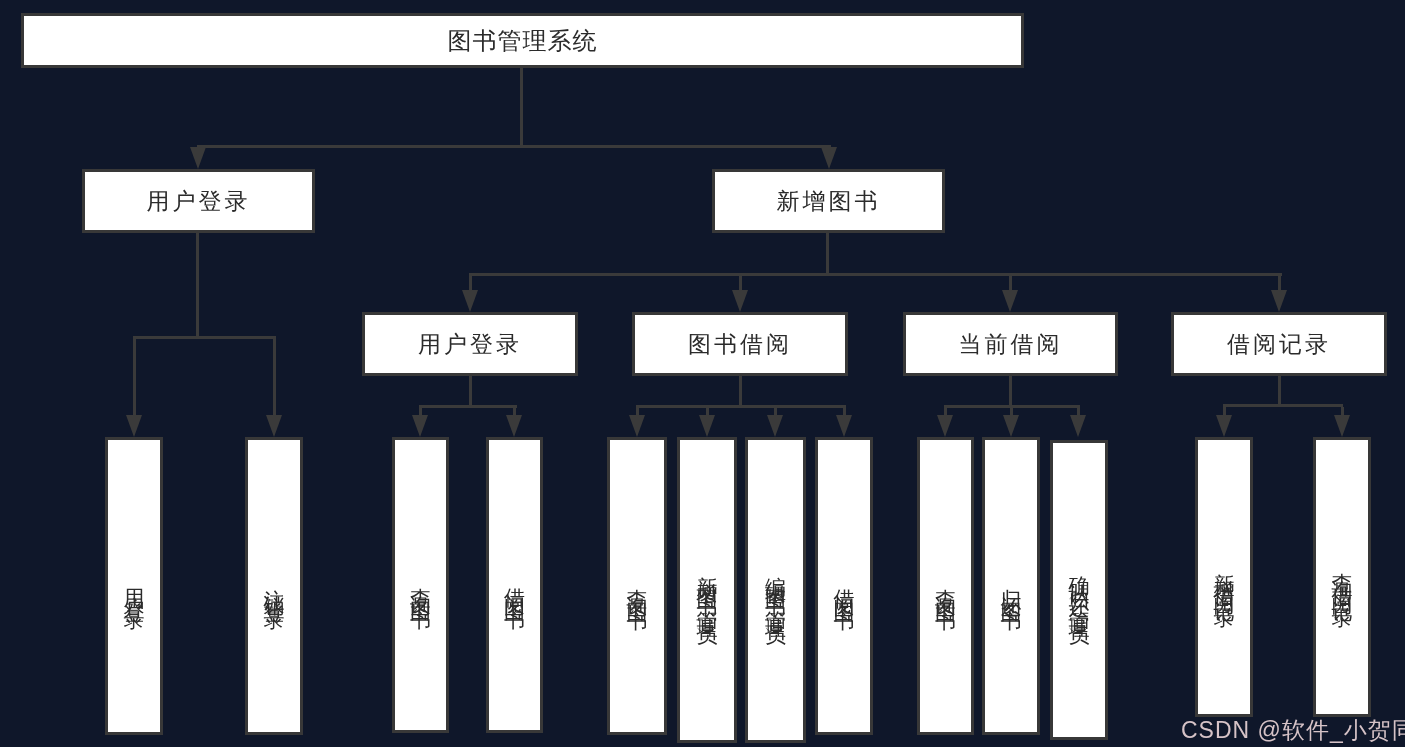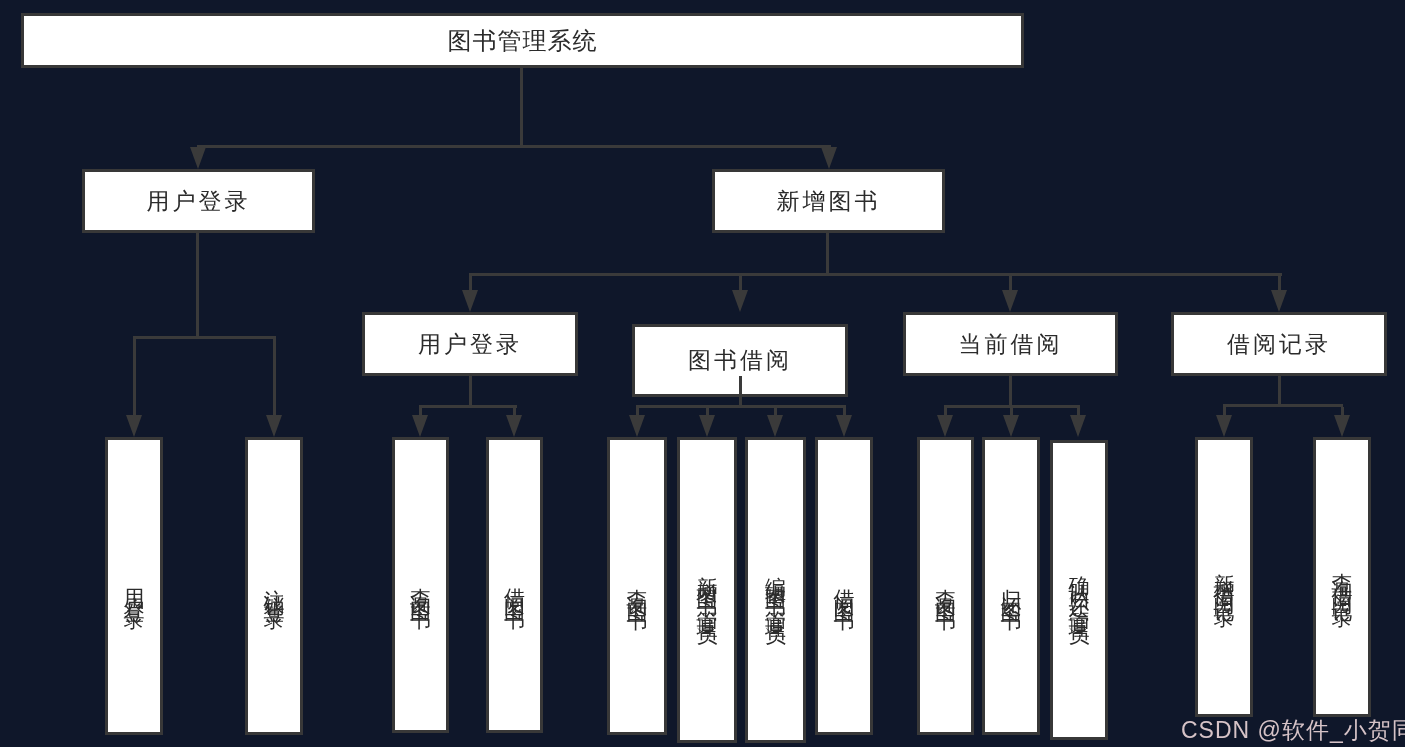--- a/index.html
+++ b/index.html
@@ -73,21 +73,21 @@
   <div class="cline" style="left:469px;top:276px;width:3px;height:18px;"></div>
   <div class="cline" style="left:739px;top:276px;width:3px;height:18px;"></div>
   <div class="cline" style="left:1009px;top:276px;width:3px;height:18px;"></div>
   <div class="cline" style="left:1278px;top:276px;width:3px;height:18px;"></div>
   <div class="arrow" style="left:462px;top:290px;"></div>
   <div class="arrow" style="left:732px;top:290px;"></div>
   <div class="arrow" style="left:1002px;top:290px;"></div>
   <div class="arrow" style="left:1271px;top:290px;"></div>
 
   <div class="hbox" style="left:362px;top:312px;width:216px;height:64px;">用户登录</div>
-  <div class="hbox" style="left:632px;top:324px;width:216px;height:73px;">图书借阅</div>
+  <div class="hbox" style="left:632px;top:312px;width:216px;height:64px;">图书借阅</div>
   <div class="hbox" style="left:903px;top:312px;width:215px;height:64px;">当前借阅</div>
   <div class="hbox" style="left:1171px;top:312px;width:216px;height:64px;">借阅记录</div>
 
   <div class="cline" style="left:469px;top:376px;width:3px;height:32px;"></div>
   <div class="cline" style="left:419px;top:405px;width:98px;height:3px;"></div>
   <div class="cline" style="left:419px;top:408px;width:3px;height:10px;"></div>
   <div class="cline" style="left:513px;top:408px;width:3px;height:10px;"></div>
   <div class="arrow" style="left:412px;top:415px;"></div>
   <div class="arrow" style="left:506px;top:415px;"></div>
 

